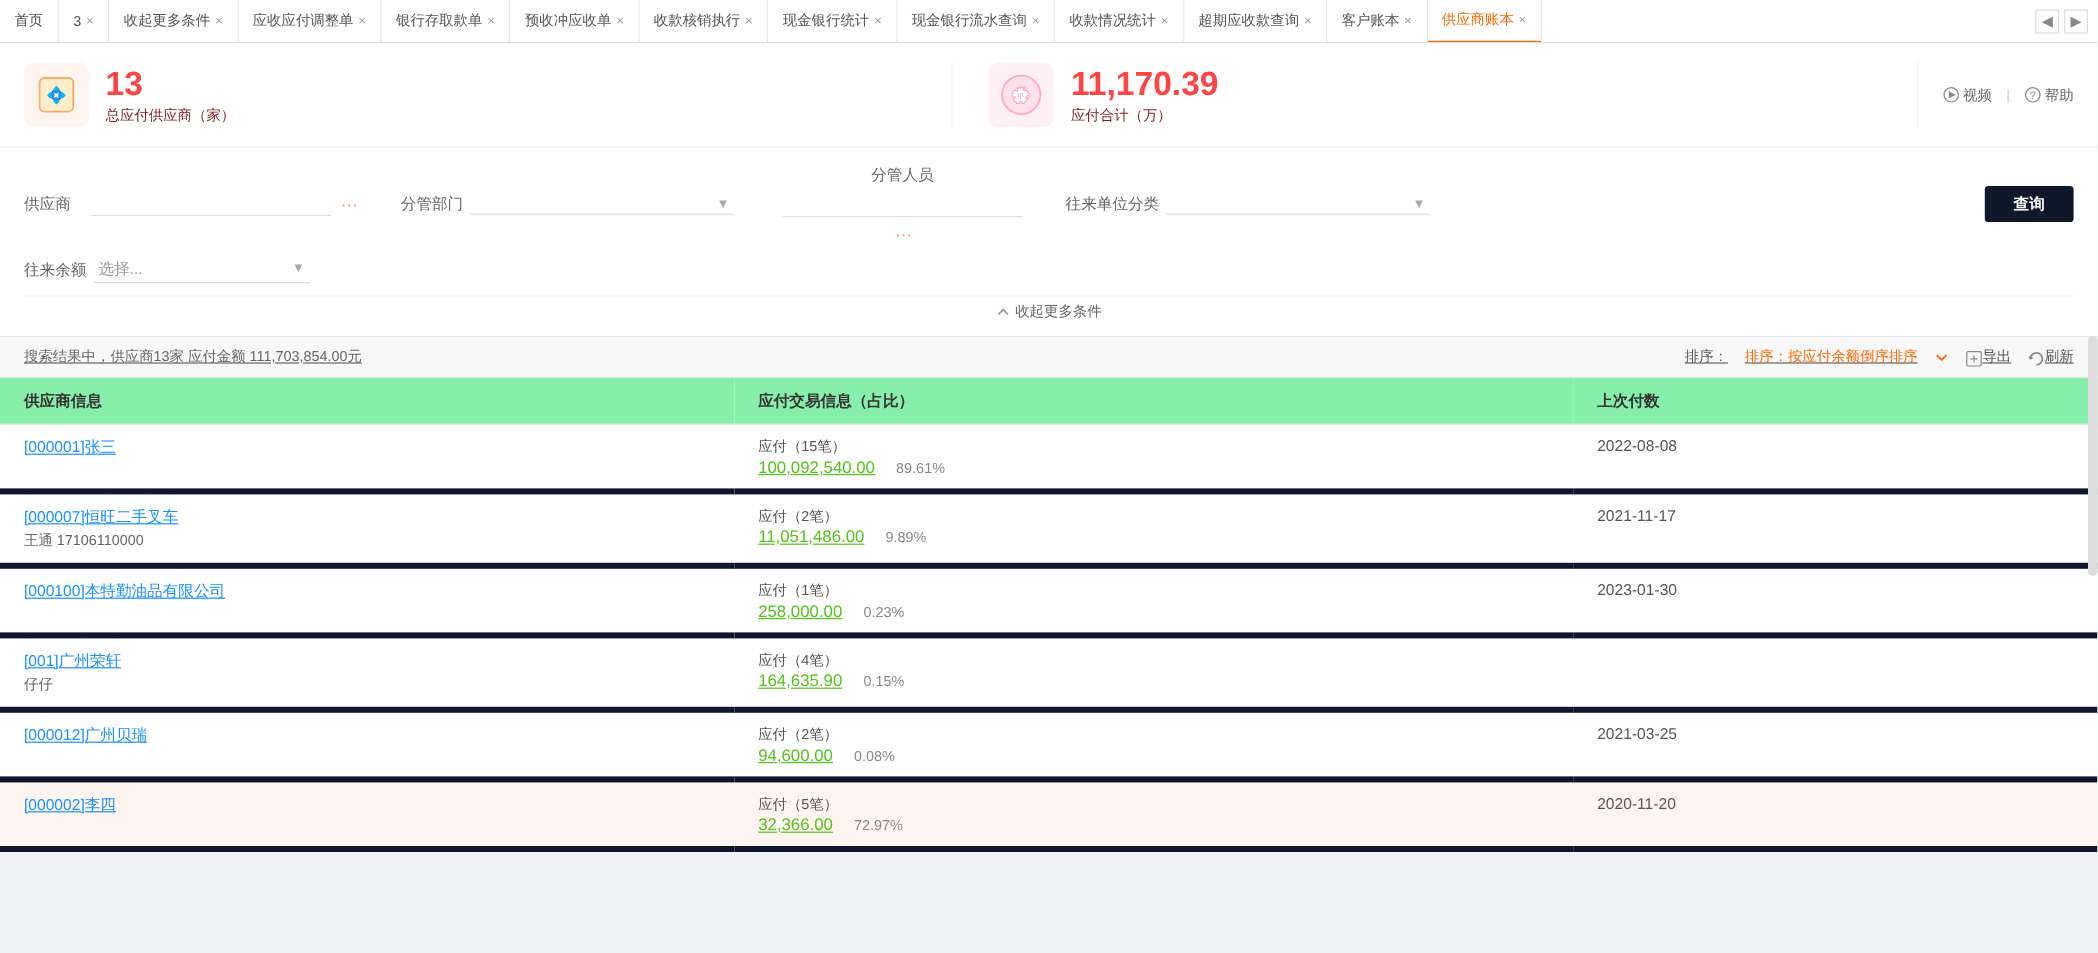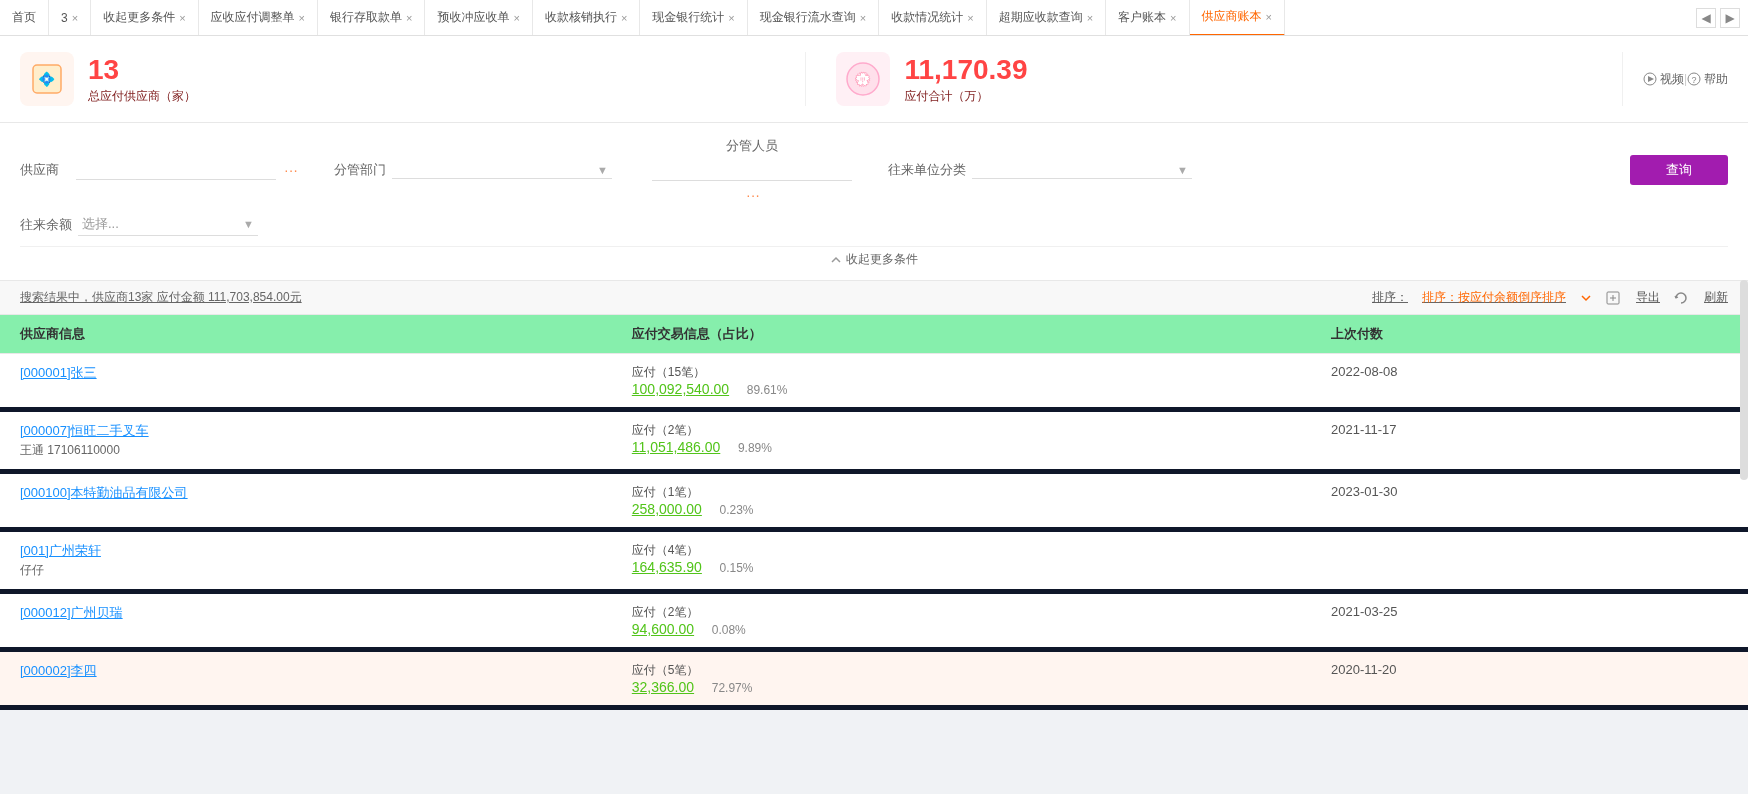--- a/index.html
+++ b/index.html
@@ -89,20 +89,21 @@
       line-height: 1.2;
     }
     .stat-info .label {
       font-size: 12px;
       color: #7f1d1d;
       margin-top: 2px;
     }
     .stat-bar-right {
       display: flex;
       align-items: center;
+      gap: 12px;
       font-size: 12px;
       color: #666;
       margin-left: auto;
       padding-left: 20px;
     }
     .stat-bar-right a { color: #666; text-decoration: none; }
     .divider-v { color: #ccc; }
 
     
     .filter-area {
@@ -146,28 +147,29 @@
       padding: 2px 4px;
       width: 160px;
       cursor: pointer;
       color: #999;
       font-size: 13px;
       position: relative;
     }
     .filter-select .arrow { margin-left: auto; color: #aaa; font-size: 11px; }
     .filter-dots { color: #ff8c50; font-size: 14px; margin-left: 2px; cursor: pointer; }
     .search-btn {
-      background: #a21caf;
+      background: #0f172a;
       color: #fff;
       border: none;
-      padding: 6px 36px;
+      padding: 6px 24px;
       border-radius: 3px;
       cursor: pointer;
       font-size: 13px;
       margin-left: auto;
+      font-weight: bold;
     }
     .collapse-btn {
       display: flex;
       align-items: center;
       justify-content: center;
       color: #666;
       font-size: 12px;
       cursor: pointer;
       padding: 4px 16px;
       text-align: center;
@@ -193,22 +195,22 @@
       display: flex;
       align-items: center;
       gap: 14px;
       font-size: 12px;
       color: #555;
     }
     .sort-label { color: #555; }
     .sort-value { color: #ff6600; cursor: pointer; }
     .action-btn {
       display: flex;
-      align-items: center;
-      gap: 16px;
+      align-items: flex-end;
+      gap: 0;
       cursor: pointer;
       color: #555;
     }
 
     
     .table-container {
       background: #fff;
       overflow-x: auto;
     }
     .data-table {

